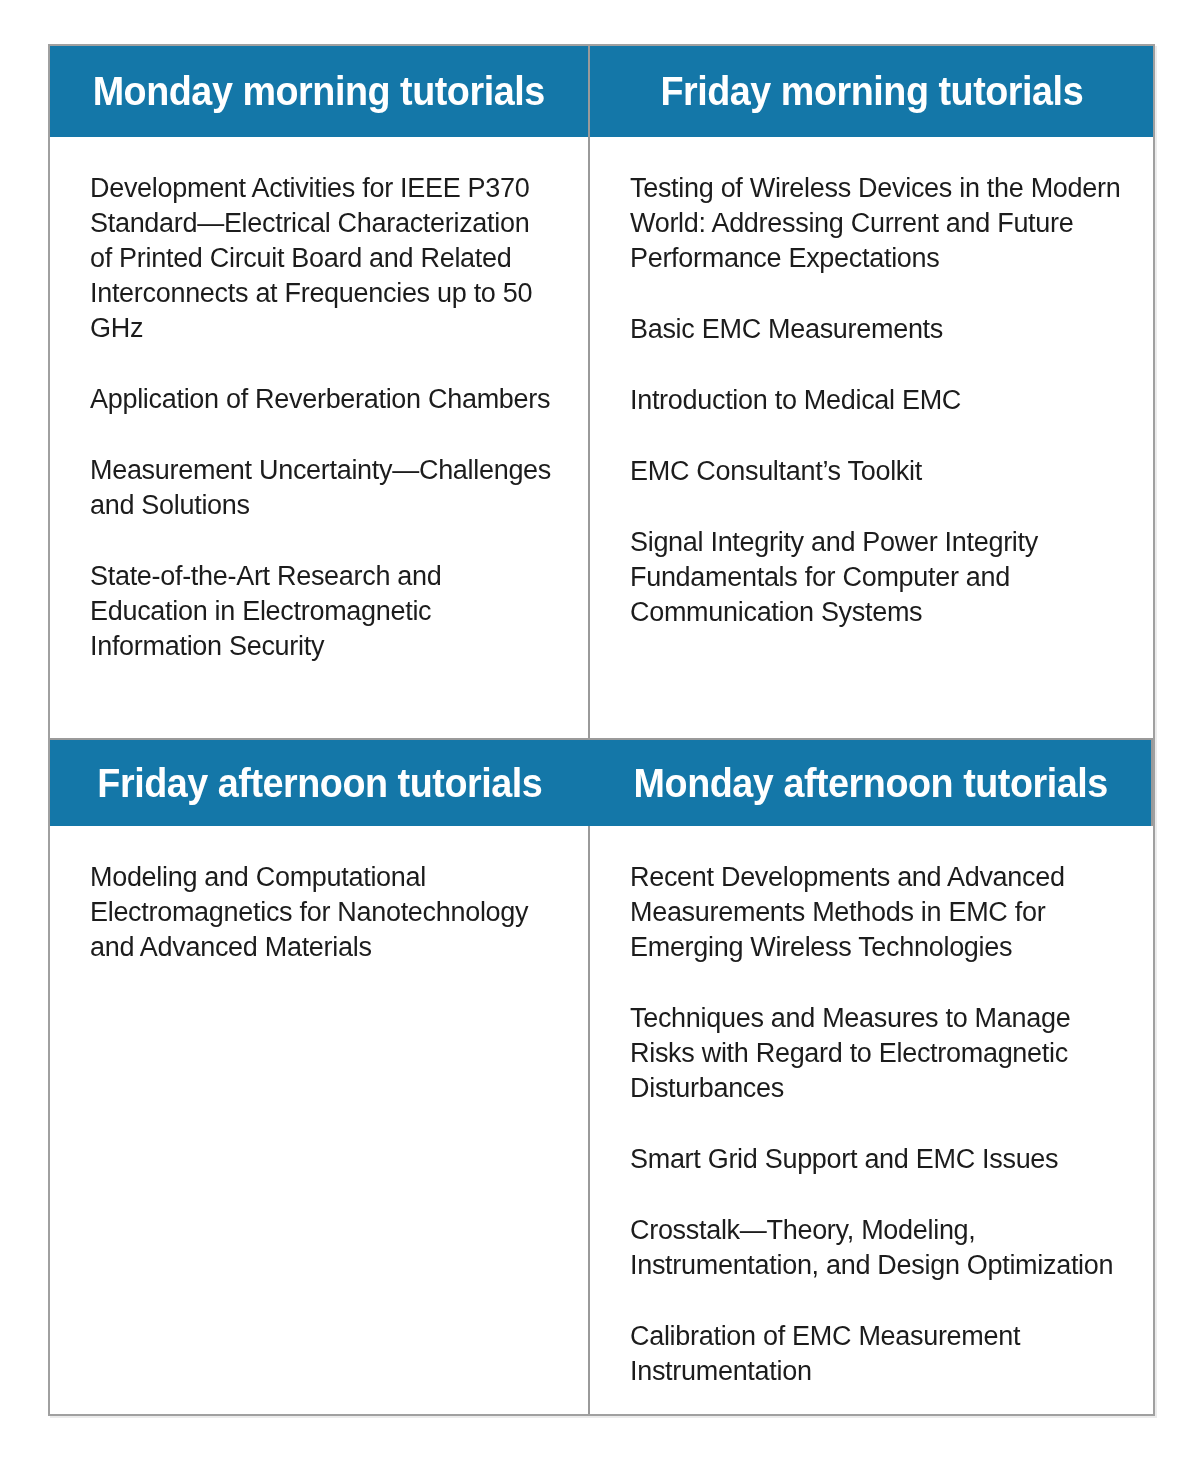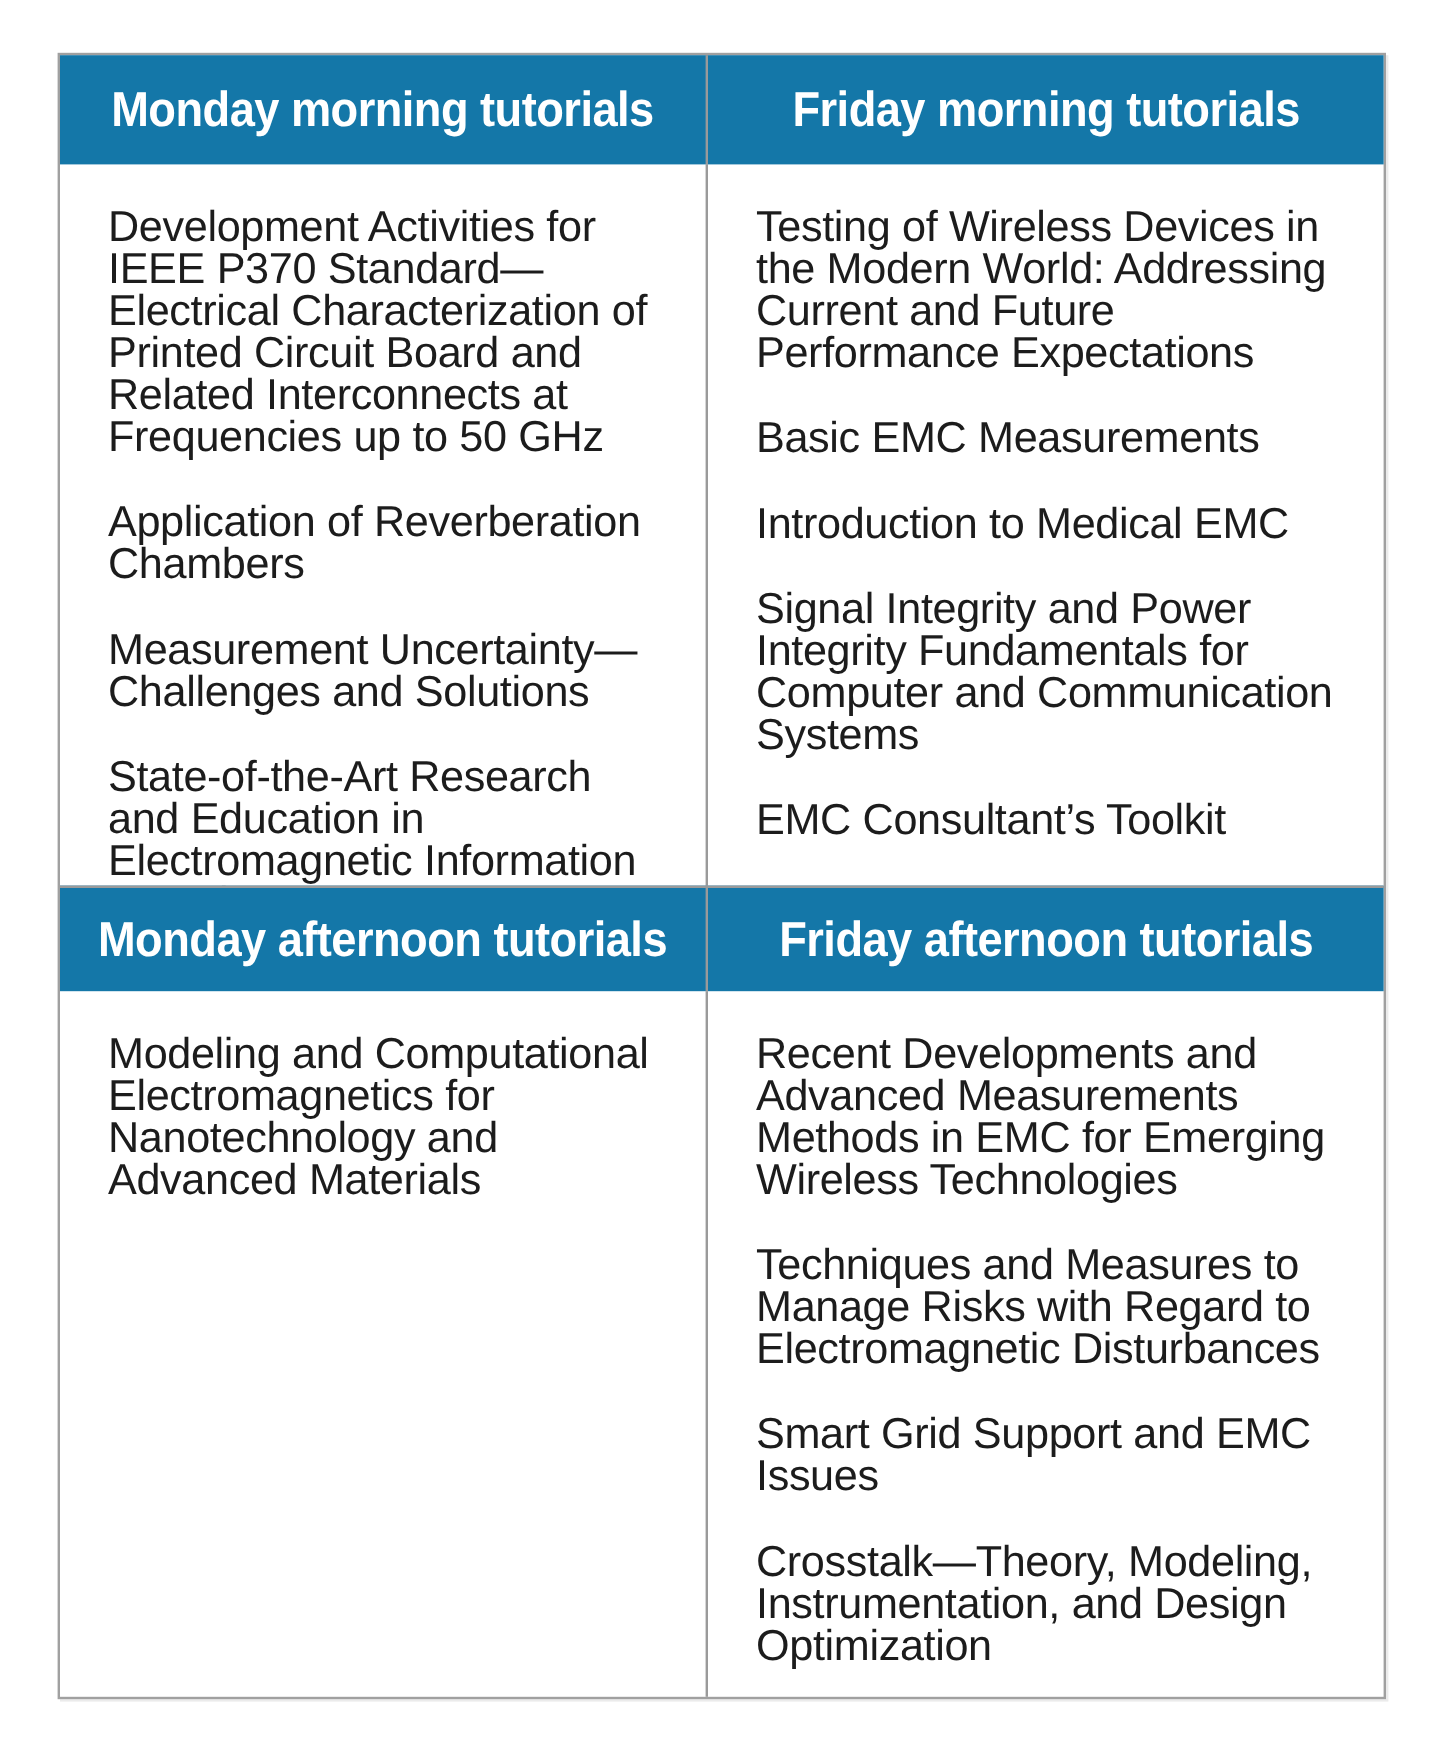--- a/index.html
+++ b/index.html
@@ -49,21 +49,21 @@
     font-weight: bold;
     letter-spacing: -0.5px;
     transform: scaleX(0.92);
     white-space: nowrap;
   }
   .content-cell {
     padding: 34px 30px 20px 40px;
     color: #1c1c1c;
   }
   .content-cell p {
-    font-size: 36px;
+    font-size: 27px;
     line-height: 35px;
     margin-bottom: 36px;
     letter-spacing: -0.3px;
   }
 </style>
 </head>
 <body>
 
 <div class="page">
   <div class="tutorial-table">
@@ -78,29 +78,29 @@
     <div class="cell col-left content-cell">
       <p>Development Activities for IEEE P370 Standard—Electrical Characterization of Printed Circuit Board and Related Interconnects at Frequencies up to 50 GHz</p>
       <p>Application of Reverberation Chambers</p>
       <p>Measurement Uncertainty—Challenges and Solutions</p>
       <p>State-of-the-Art Research and Education in Electromagnetic Information Security</p>
     </div>
     <div class="cell content-cell">
       <p>Testing of Wireless Devices in the Modern World: Addressing Current and Future Performance Expectations</p>
       <p>Basic EMC Measurements</p>
       <p>Introduction to Medical EMC</p>
+      <p>EMC Consultant’s Toolkit</p>
       <p>Signal Integrity and Power Integrity Fundamentals for Computer and Communication Systems</p>
-      <p>EMC Consultant’s Toolkit</p>
     </div>
 
+    <div class="cell row-divide header-cell">
+      <h2>Friday afternoon tutorials</h2>
+    </div>
     <div class="cell col-left row-divide header-cell">
       <h2>Monday afternoon tutorials</h2>
-    </div>
-    <div class="cell row-divide header-cell">
-      <h2>Friday afternoon tutorials</h2>
     </div>
 
     <div class="cell col-left content-cell">
       <p>Modeling and Computational Electromagnetics for Nanotechnology and Advanced Materials</p>
     </div>
     <div class="cell content-cell">
       <p>Recent Developments and Advanced Measurements Methods in EMC for Emerging Wireless Technologies</p>
       <p>Techniques and Measures to Manage Risks with Regard to Electromagnetic Disturbances</p>
       <p>Smart Grid Support and EMC Issues</p>
       <p>Crosstalk—Theory, Modeling, Instrumentation, and Design Optimization</p>

